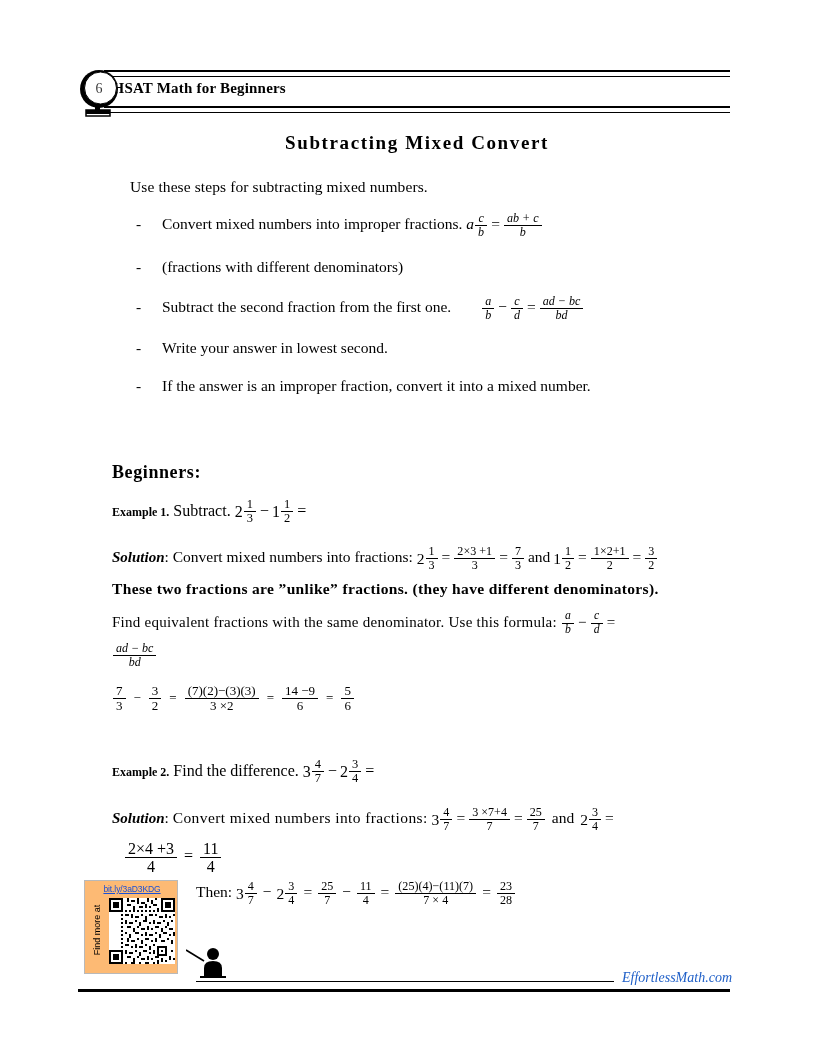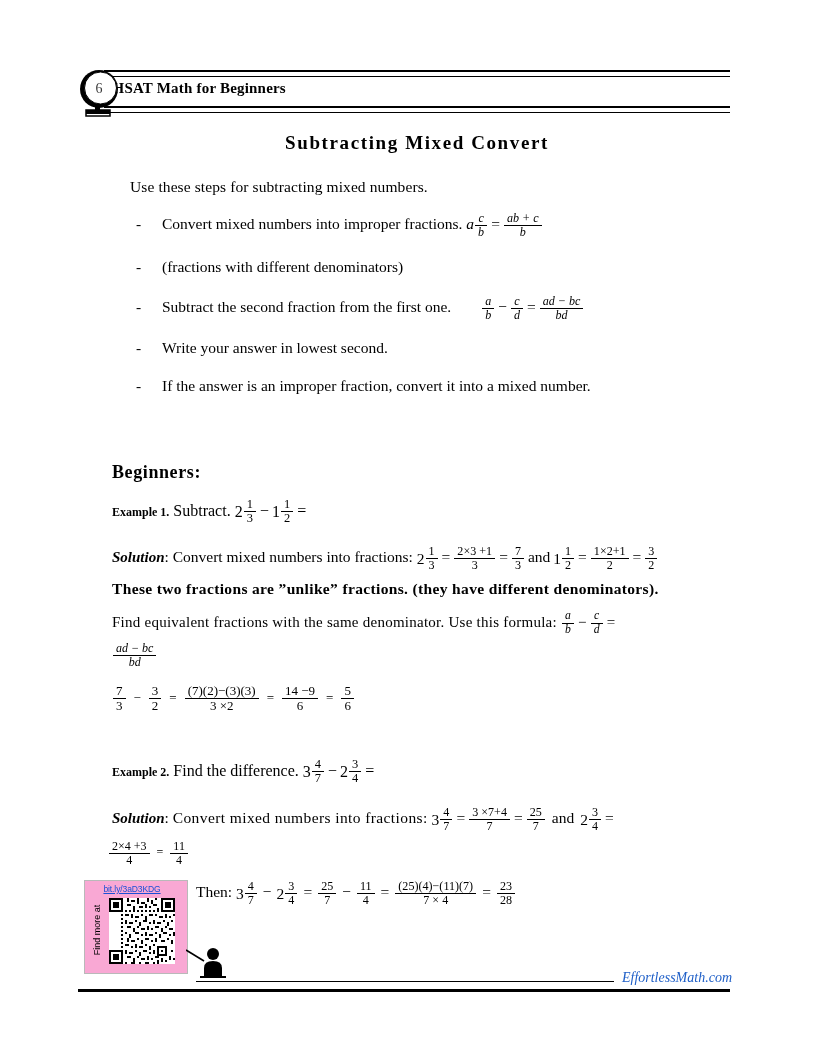--- a/index.html
+++ b/index.html
@@ -238,41 +238,41 @@
   .ex2-sol {
     position: absolute;
     left: 112px;
     top: 806px;
     font-size: 15.5px;
     white-space: nowrap;
   }
   .ex2-sol .spaced { letter-spacing: 0.4px; }
   .ex2-frac-cont {
     position: absolute;
-    left: 108px;
+    left: 124px;
     top: 840px;
-    font-size: 12px;
+    font-size: 16px;
   }
   .ex2-then {
     position: absolute;
     left: 196px;
     top: 880px;
     font-size: 15.5px;
     white-space: nowrap;
   }
 
   
   .qr-box {
     position: absolute;
     left: 84px;
     top: 880px;
-    width: 104px;
+    width: 94px;
     height: 94px;
     border: 1px solid #b9b9b9;
-    background: #f9a8d4;
+    background: #fdba74;
     box-sizing: border-box;
   }
   .qr-link {
     position: absolute;
     left: 0;
     top: 3px;
     width: 94px;
     text-align: center;
     font-size: 8.5px;
     color: #1a4fd6;

